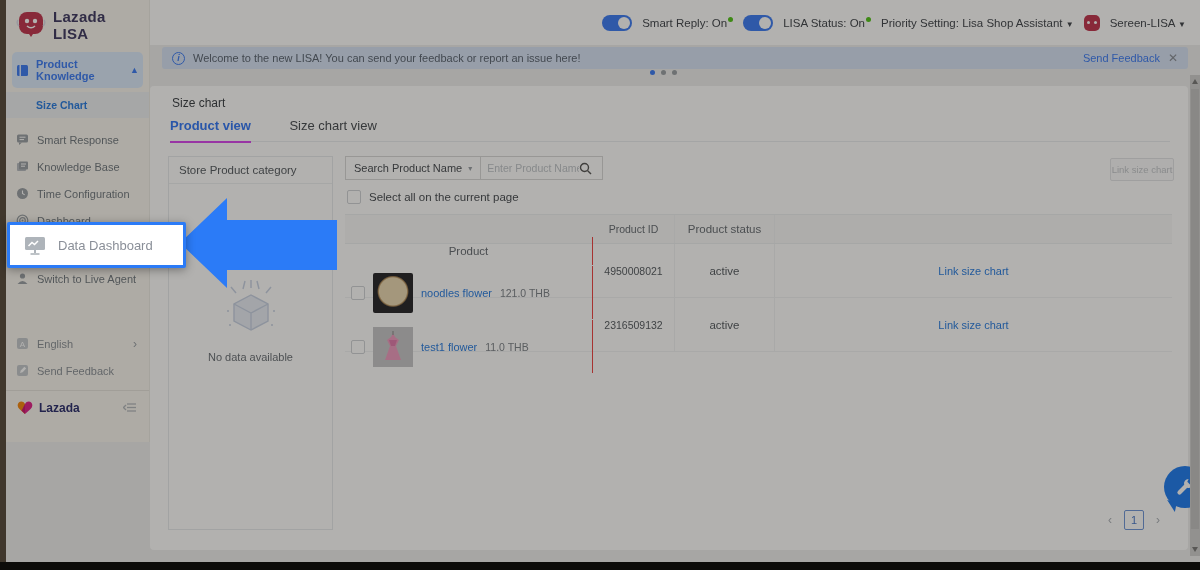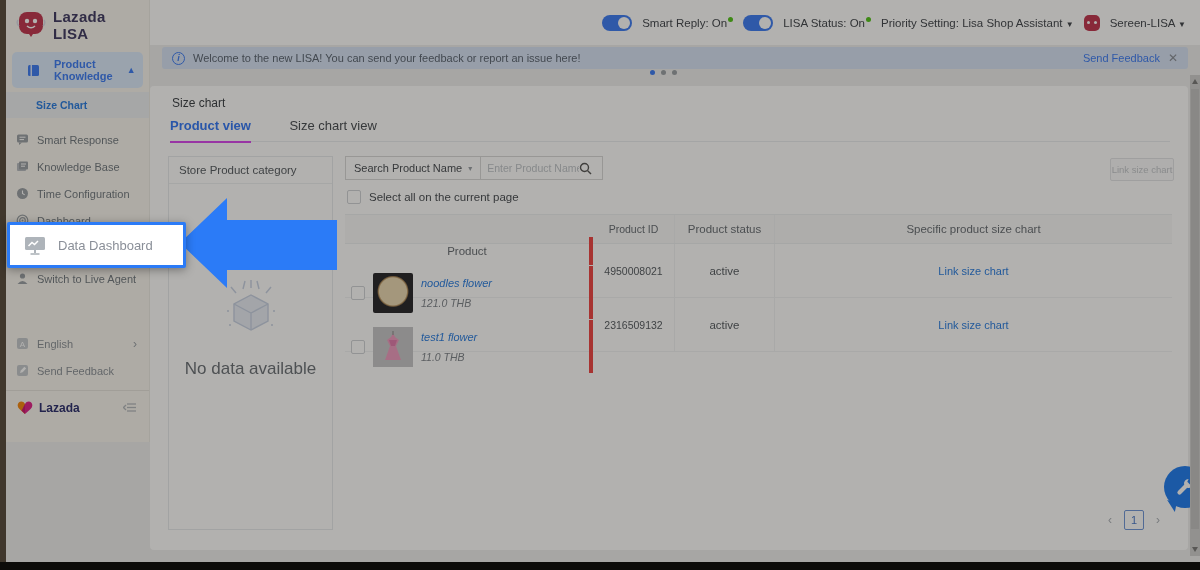--- a/index.html
+++ b/index.html
@@ -11,21 +11,21 @@
   #app{position:relative;width:1200px;height:570px;overflow:hidden;background:#efefef;}
 
   
   .left-edge{position:absolute;left:0;top:0;width:6px;height:570px;background:#55493c;z-index:2;}
   .bottom-bar{position:absolute;left:0;top:562px;width:1200px;height:8px;background:#0a0a0a;z-index:40;}
 
   
   .sidebar{position:absolute;left:6px;top:0;width:144px;height:442px;background:#faf7f1;z-index:3;border-right:1px solid #eceae5;}
   .logo-row{display:flex;align-items:flex-start;padding:8px 6px 6px 10px;gap:7px;}
   .logo-text{font-weight:bold;color:#3f3a63;font-size:15px;line-height:17px;letter-spacing:.3px;}
-  .menu-pill{display:flex;align-items:center;gap:14px;margin:4px 6px;padding:6px 15px;background:#dcebfc;border-radius:5px;color:var(--accent);font-size:11px;font-weight:bold;}
+  .menu-pill{display:flex;align-items:center;gap:7px;margin:4px 6px;padding:6px 4px;background:#dcebfc;border-radius:5px;color:var(--accent);font-size:11px;font-weight:bold;}
   .menu-pill .chev{margin-left:auto;font-size:9px;color:var(--accent);}
   .sub-active{background:#eef0f3;padding:7px 0 7px 30px;color:#2a7de1;font-size:10.5px;font-weight:bold;}
   .menu-item{display:flex;align-items:center;gap:8px;padding:0 6px 0 10px;height:27px;color:#70787f;font-size:11px;}
   .menu-item .mi-label{white-space:nowrap;}
   .obscured{height:10px;overflow:hidden;display:flex;align-items:flex-start;gap:8px;padding:0 6px 0 10px;}
   .obscured .smudge{width:62px;height:8px;background:#6b7178;border-radius:2px;margin-top:2px;}
   .side-footer{position:absolute;left:0;bottom:27px;width:100%;}
   .footer-item{display:flex;align-items:center;gap:8px;padding:0 12px 0 10px;height:27px;color:#8a9097;font-size:11px;}
   .footer-item .chev-r{margin-left:auto;color:#9aa0a6;font-size:12px;}
   .side-divider{border-top:1px solid #e6e3dd;margin:6px 0 0 0;}
@@ -56,45 +56,45 @@
   .card{position:absolute;left:150px;top:86px;width:1038px;height:464px;background:#fff;border-radius:4px;z-index:3;}
   .card-title{position:absolute;left:22px;top:10px;font-size:12px;color:#3a3f45;}
   .tabs{position:absolute;left:20px;top:30px;right:0;height:26px;border-bottom:1px solid #ebedf0;width:1000px;}
   .tab{display:inline-block;margin-right:34px;font-size:13px;color:#474c52;padding-bottom:8px;}
   .tab.active{color:#3478f6;font-weight:bold;border-bottom:2px solid #d946ef;}
 
   
   .lpanel{position:absolute;left:18px;top:70px;width:165px;height:374px;border:1px solid #e8eaed;background:#fff;}
   .lpanel-h{padding:7px 10px;font-size:11.5px;color:#555b61;border-bottom:1px solid #eef0f2;}
   .empty{position:absolute;left:0;top:120px;width:100%;text-align:center;}
-  .empty .nd-text{font-size:17px;color:#6a7077;margin-top:18px;}
+  .empty .nd-text{font-size:11px;color:#6a7077;margin-top:10px;}
 
   
   .srow{position:absolute;left:195px;top:70px;display:flex;}
   .sel{height:24px;border:1px solid #d9d9d9;background:#fff;display:flex;align-items:center;gap:6px;padding:0 8px;font-size:11px;color:#474c52;}
   .sel .chev{font-size:8px;color:#9aa0a6;}
   .sin{height:24px;width:122px;border:1px solid #d9d9d9;border-left:none;display:flex;align-items:center;padding:0 6px;}
   .sin input{border:none;outline:none;width:92px;font-size:10.5px;color:#444;font-family:"Liberation Sans",sans-serif;}
   .sin input::placeholder{color:#bfc4c9;}
   .link-btn{position:absolute;left:960px;top:72px;width:64px;height:23px;border:1px solid #e3e5e8;background:#fbfbfc;color:#c3c7cc;font-size:9.5px;display:flex;align-items:center;justify-content:center;border-radius:2px;}
   .selall{position:absolute;left:197px;top:104px;display:flex;align-items:center;gap:8px;font-size:11.5px;color:#474c52;}
   .cbx{width:14px;height:14px;border:1px solid #cfd3d7;border-radius:2px;background:#fff;flex:0 0 auto;}
 
   
   .tbl{position:absolute;left:195px;top:128px;width:827px;font-size:11.5px;}
   .thead{display:flex;background:#fafafa;border-top:1px solid #eef0f2;border-bottom:1px solid #eef0f2;height:30px;align-items:center;color:#666c73;}
   .trow{display:flex;height:54px;align-items:center;border-bottom:1px solid #f2f3f5;color:#555b61;}
-  .c-prod{width:248px;display:flex;align-items:center;gap:8px;padding-left:6px;border-right:4px solid #ef4444;height:100%;margin-top:44px;}
+  .c-prod{width:248px;display:flex;align-items:center;gap:8px;padding-left:6px;border-right:1px solid #ef4444;height:100%;margin-top:44px;}
   .c-id{width:82px;text-align:center;border-right:1px solid #f2f3f5;height:100%;display:flex;align-items:center;justify-content:center;font-size:10.5px;}
   .c-st{width:100px;text-align:center;border-right:1px solid #f2f3f5;height:100%;display:flex;align-items:center;justify-content:center;}
   .c-act{flex:1;text-align:center;height:100%;display:flex;align-items:center;justify-content:center;}
   .thead .c-prod{justify-content:center;padding-left:0;}
   .pimg{width:40px;height:40px;flex:0 0 auto;border-radius:2px;}
   .pimg.noodles{background:radial-gradient(circle at 50% 46%, #ead9b4 0 46%, #b08b5a 50%, #26262b 54%);}
-  .pmeta{display:flex;flex-direction:column;gap:8px;font-style:italic;}
+  .pmeta{display:flex;flex-direction:row;gap:8px;}
   .pname{color:#2a7de1;font-size:11px;}
   .pprice{color:#7d838a;font-size:10.5px;}
   .alink{color:#2a7de1;font-size:11px;}
 
   
   .pager{position:absolute;left:958px;top:424px;display:flex;align-items:center;gap:12px;}
   .pg-ar{color:#aab0b6;font-size:12px;}
   .pg-box{width:20px;height:20px;border:1px solid #6f96d8;border-radius:2px;color:#4978c8;font-size:11px;display:flex;align-items:center;justify-content:center;background:#fff;}
 
   
@@ -344,21 +344,20 @@
     <div class="selall">
       <span class="cbx"></span>
       <span>Select all on the current page</span>
     </div>
 
     <div class="tbl">
       <div class="thead">
         <div class="c-prod">Product</div>
         <div class="c-id">Product ID</div>
         <div class="c-st">Product status</div>
-        <div class="c-act">Specific product size chart</div>
       </div>
 
       <div class="trow">
         <div class="c-prod">
           <span class="cbx"></span>
           <span class="pimg noodles"></span>
           <span class="pmeta">
             <span class="pname">noodles flower</span>
             <span class="pprice">121.0 THB</span>
           </span>

